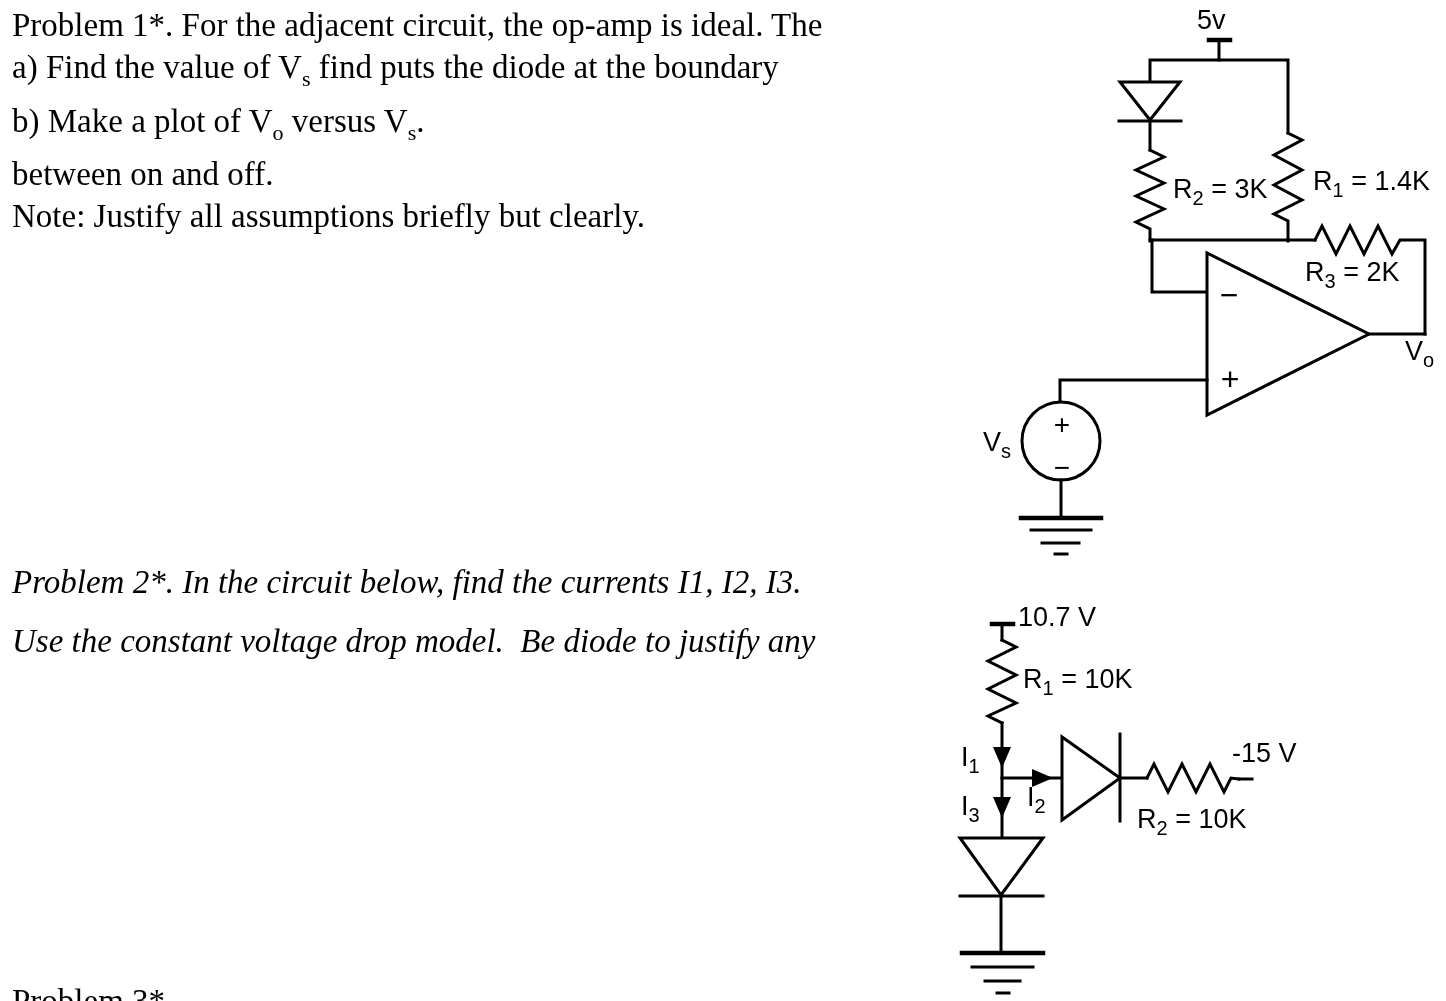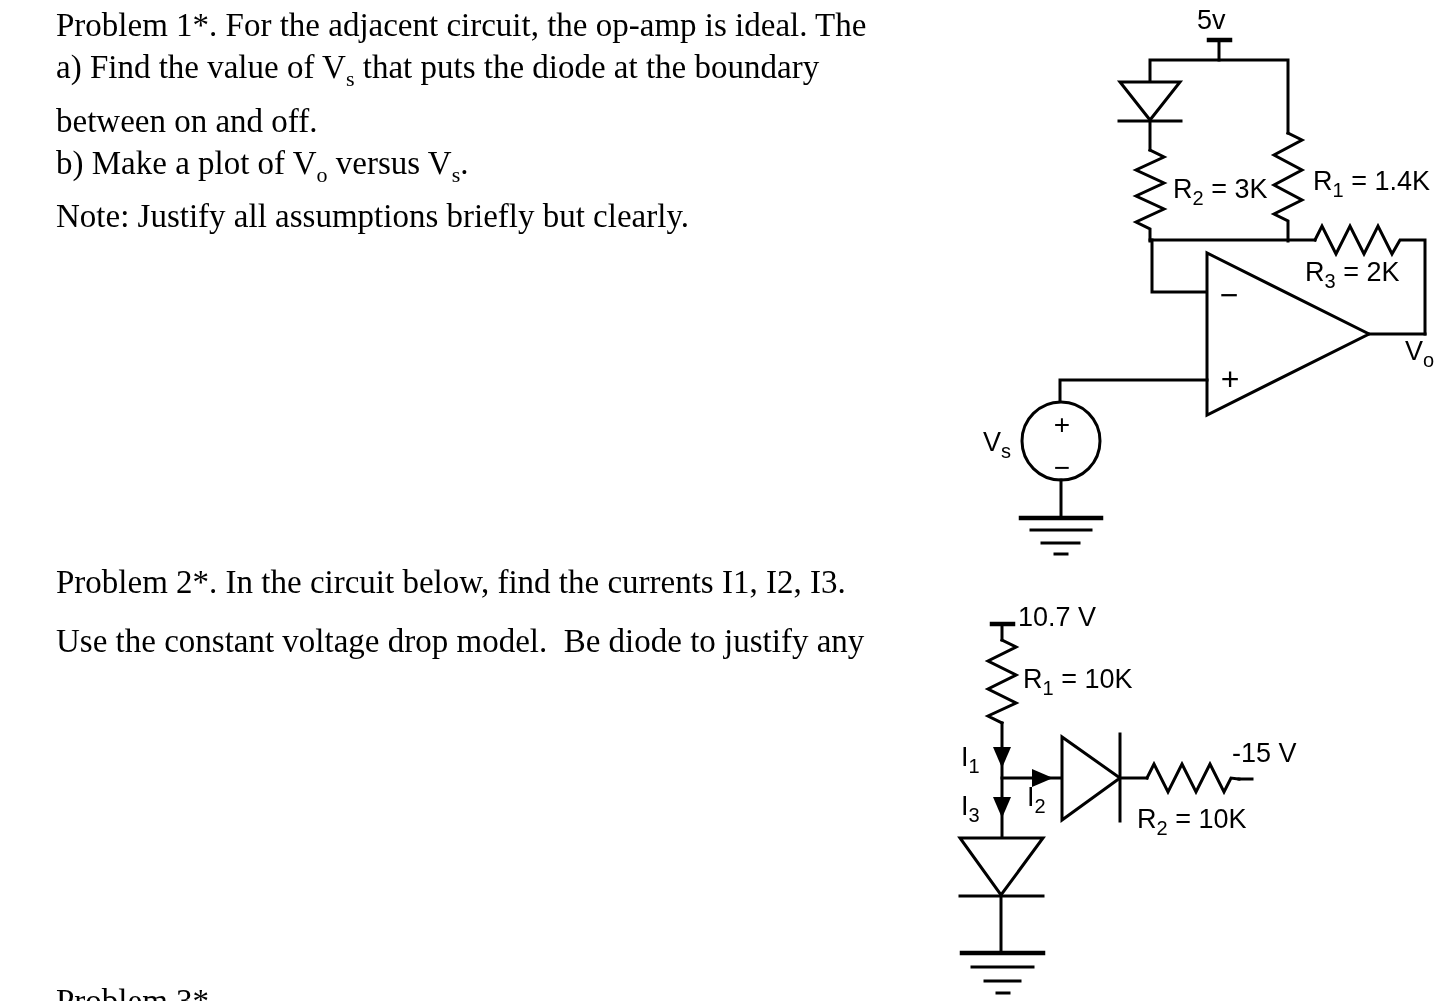--- a/index.html
+++ b/index.html
@@ -4,46 +4,46 @@
 <style>
   html, body { margin:0; padding:0; }
   body {
     width:1446px; height:1001px;
     background:#ffffff;
     overflow:hidden;
     position:relative;
     font-family:"Liberation Serif", serif;
     color:#000;
   }
-  .prose { position:absolute; font-size:33px; color:#000;margin-left:44px; }
+  .prose { position:absolute; font-size:33px; color:#000; }
   .prose .line { white-space:pre; }
   #problem1 { left:12px; top:4px;  line-height:42px; }
-  #problem2 { left:12px; top:553px; line-height:59px; }
+  #problem2 { left:12px; top:553px; line-height:59px;font-style:italic; }
   #problem3 { left:12px; top:985px; line-height:33px; }
   sub { font-size:22px; }
   svg { position:absolute; overflow:visible; }
   #circuit1 { left:950px; top:0; }
   #circuit2 { left:940px; top:585px; }
   .wire  { stroke:#000; stroke-width:3; fill:none; stroke-linecap:square; stroke-linejoin:miter; }
   .thick { stroke-width:4.5; }
   .sym   { stroke:#000; stroke-width:3; fill:#ffffff; stroke-linejoin:miter; }
   .solid { fill:#000; stroke:none; }
   .clabel { font-family:"Liberation Sans", sans-serif; font-size:27px; fill:#000; }
   .tsub   { font-size:20px; }
   .opsym  { font-family:"Liberation Sans", sans-serif; font-size:32px; fill:#000; text-anchor:middle; }
   .srcsym { font-family:"Liberation Sans", sans-serif; font-size:28px; fill:#000; text-anchor:middle; }
 </style>
 </head>
 <body>
 
 <div class="prose" id="problem1">
   <div class="line"><span>Problem 1*. For the adjacent circuit, the op-amp is ideal. The</span></div>
-  <div class="line"><span>a) Find the value of V</span><sub>s</sub><span> that puts the diode at the boundary</span></div>
+  <div class="line"><span>a) Find the value of V</span><sub>s</sub><span> find puts the diode at the boundary</span></div>
+  <div class="line"><span>b) Make a plot of V</span><sub>o</sub><span> versus V</span><sub>s</sub><span>.</span></div>
   <div class="line"><span>between on and off.</span></div>
-  <div class="line"><span>b) Make a plot of V</span><sub>o</sub><span> versus V</span><sub>s</sub><span>.</span></div>
   <div class="line"><span>Note: Justify all assumptions briefly but clearly.</span></div>
 </div>
 
 <div class="prose" id="problem2">
   <div class="line"><span>Problem 2*. In the circuit below, find the currents I1, I2, I3.</span></div>
   <div class="line"><span>Use the constant voltage drop model.  Be diode to justify any</span></div>
 </div>
 
 <div class="prose" id="problem3">
   <div class="line"><span>Problem 3*</span></div>

